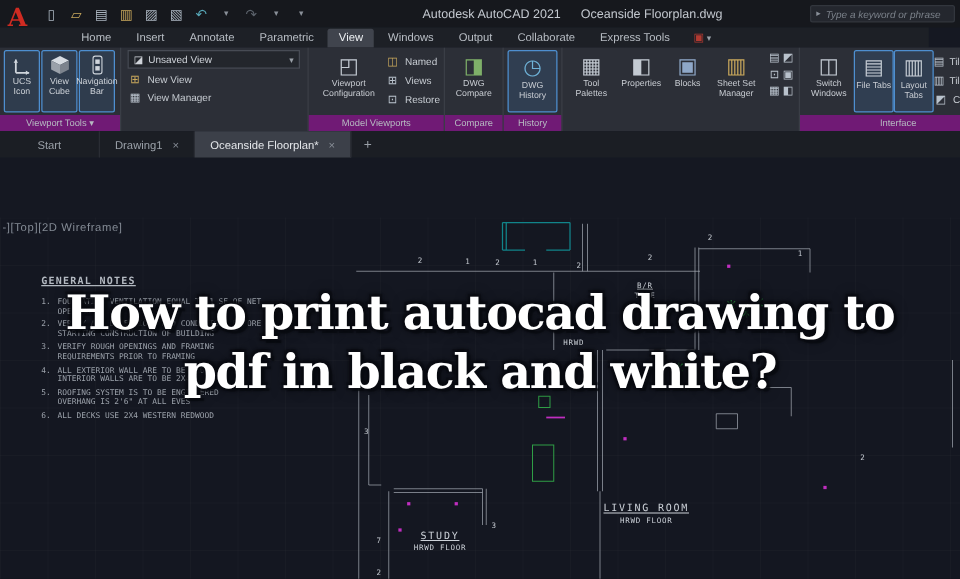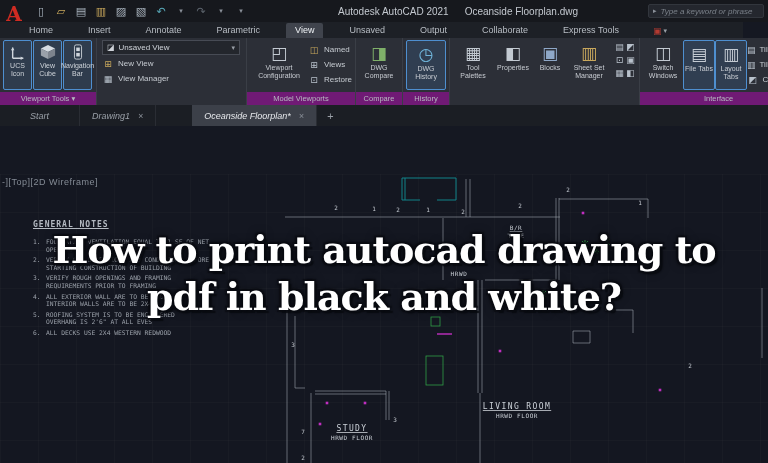--- a/index.html
+++ b/index.html
@@ -27,21 +27,21 @@
                display:flex; align-items:center; padding:0 4px; gap:4px; }
   .searchbox .b { color:#8a9099; font-size:7px; font-family:"DejaVu Sans",sans-serif;}
   .searchbox input { flex:1; background:transparent; border:none; outline:none;
                font-size:8px; color:#cfd3d9; font-style:italic; width:90px;
                font-family:"Liberation Sans",sans-serif;}
   .searchbox input::placeholder { color:#7a8089; font-style:italic; }
 
   
   .tabrow { position:absolute; top:22px; left:0; width:743px; height:16px;
             background:#1d2026; display:flex; align-items:flex-end;
-            padding-left:20px; gap:17px; }
+            padding-left:56px; gap:2px; }
   .rtab { font-size:9px; color:#b8bdc4; padding:2px 9px 3px; cursor:default;
           white-space:nowrap; }
   .rtab.active { background:#40444d; color:#eef1f4; border-radius:2px 2px 0 0; }
   .fapps { display:flex; align-items:center; gap:2px; margin-left:8px; padding-bottom:2px;}
   .fapps .sq { color:#b23a31; font-size:9px; font-family:"DejaVu Sans",sans-serif;}
   .fapps .cv { color:#9aa0a8; font-size:7px; }
 
   
   .ribbon { position:absolute; top:38px; left:0; width:768px; height:67px;
             background:#2c2f37; display:flex; overflow:hidden; }
@@ -75,26 +75,26 @@
   .smallcol { display:flex; flex-direction:column; justify-content:flex-start;
               padding-top:2px; }
   .palgrid { display:grid; grid-template-columns:11px 11px; grid-auto-rows:13px;
              margin-left:3px; margin-top:2px; }
   .palgrid span { font-size:9px; color:#b9c2cc; text-align:center;
                   font-family:"DejaVu Sans",sans-serif; cursor:default;}
   .ifacecol { width:47px; overflow:hidden; }
 
   
   .ftabs { position:absolute; top:105px; left:0; width:768px; height:21px;
-           background:#1b1e24; display:flex; align-items:stretch;font-style:italic; }
+           background:#1b1e24; display:flex; align-items:stretch; }
   .ftab { display:flex; align-items:center; gap:8px; padding:0 12px; font-size:9px;
           color:#9aa0a8; border-right:1px solid #2a2d34; cursor:default;
           white-space:nowrap;}
   .ftab .x { color:#8a9099; font-size:9px; }
-  .ftab.active { background:#3c4049; color:#e6e8ec;margin-left:36px; }
+  .ftab.active { background:#3c4049; color:#e6e8ec; }
   .ftab.start { width:80px; justify-content:center; }
   .plustab { width:26px; display:flex; align-items:center; justify-content:center;
              color:#9aa0a8; font-size:11px; cursor:default;}
 
   
   .dwg { position:absolute; top:126px; left:0; width:768px; height:337px;
          background:#141721;
          background-image:
            linear-gradient(rgba(255,255,255,0.018) 1px, transparent 1px),
            linear-gradient(90deg, rgba(255,255,255,0.018) 1px, transparent 1px);
@@ -155,21 +155,21 @@
       <input type="text" placeholder="Type a keyword or phrase" style="">
     </div>
   </div>
 
   <div class="tabrow">
     <span class="rtab">Home</span>
     <span class="rtab">Insert</span>
     <span class="rtab">Annotate</span>
     <span class="rtab">Parametric</span>
     <span class="rtab active">View</span>
-    <span class="rtab">Unsaved</span>
+    <span class="rtab">Windows</span>
     <span class="rtab">Output</span>
     <span class="rtab">Collaborate</span>
     <span class="rtab">Express Tools</span>
     <span class="fapps">
       <span class="sq">▣</span>
       <span class="cv">▾</span>
     </span>
   </div>
 
   <div class="ribbon">

